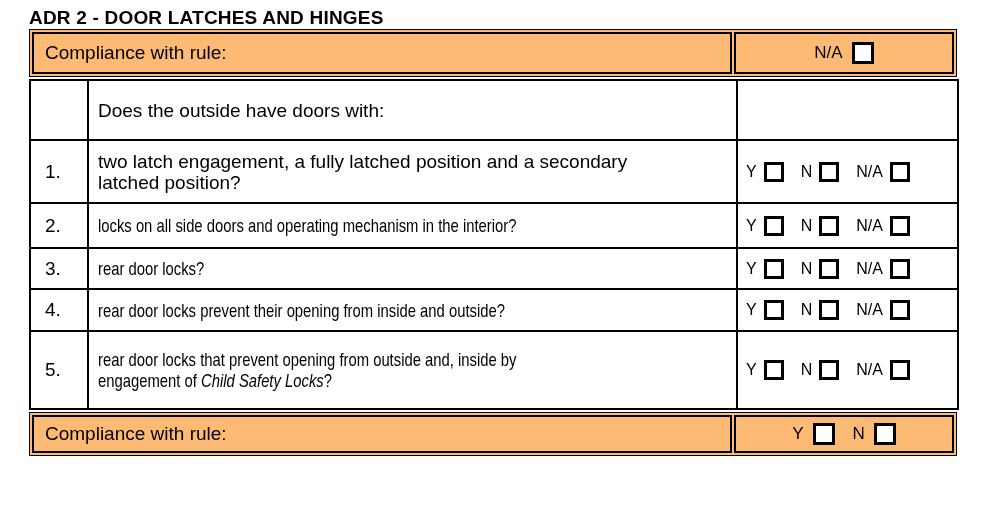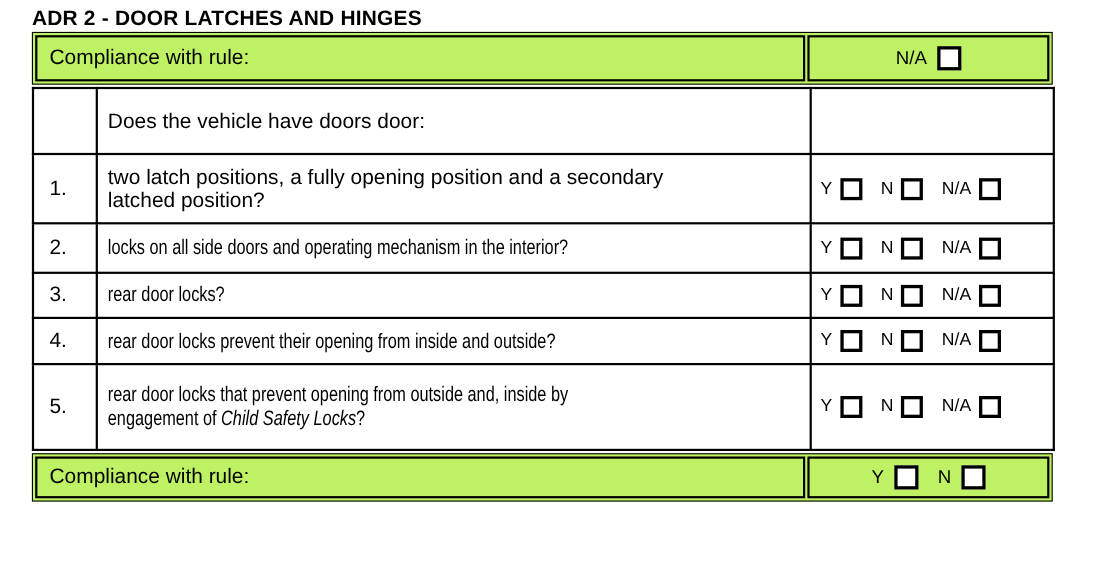--- a/index.html
+++ b/index.html
@@ -22,21 +22,21 @@
   .subtitle {
     font-size: 19px;
     margin: 10px 0 6px 3px;
   }
 
   
   .ctable {
     width: 928px;
     border: 1px solid #000;
     padding: 2px;
-    background: #bef264;
+    background: #fdba74;
   }
   .cinner { display: flex; gap: 2px; }
   .ccell {
     border: 2px solid #000;
     display: flex;
     align-items: center;
   }
   .ccell.clabel { width: 700px; padding-left: 11px; }
   .ccell.canswer { flex: 1; justify-content: center; }
   .ctable.top .ccell { height: 42px; }
@@ -119,31 +119,31 @@
     <colgroup>
       <col style="width:58px">
         <col style="width:649px">
         <col style="width:221px">
     </colgroup>
 
     <tbody>
         <tr class="h-intro">
       <td class="numcell"></td>
       <td class="qcell">
-        <span>Does the vehicle have doors door:</span>
+        <span>Does the outside have doors with:</span>
       </td>
       <td class="ckcell"></td>
     </tr>
 
     <tr class="h-r1">
       <td class="numcell">
         <span>1.</span>
       </td>
       <td class="qcell">
-        <div class="line"><span>two latch positions, a fully opening position and a secondary</span></div>
+        <div class="line"><span>two latch engagement, a fully latched position and a secondary</span></div>
         <div class="line"><span>latched position?</span></div>
       </td>
       <td class="ckcell">
         <div class="cbgroup">
           <span class="cbl">Y</span>
           <span class="cb"></span>
           <span class="cbl">N</span>
           <span class="cb"></span>
           <span class="cbl">N/A</span>
           <span class="cb"></span>

